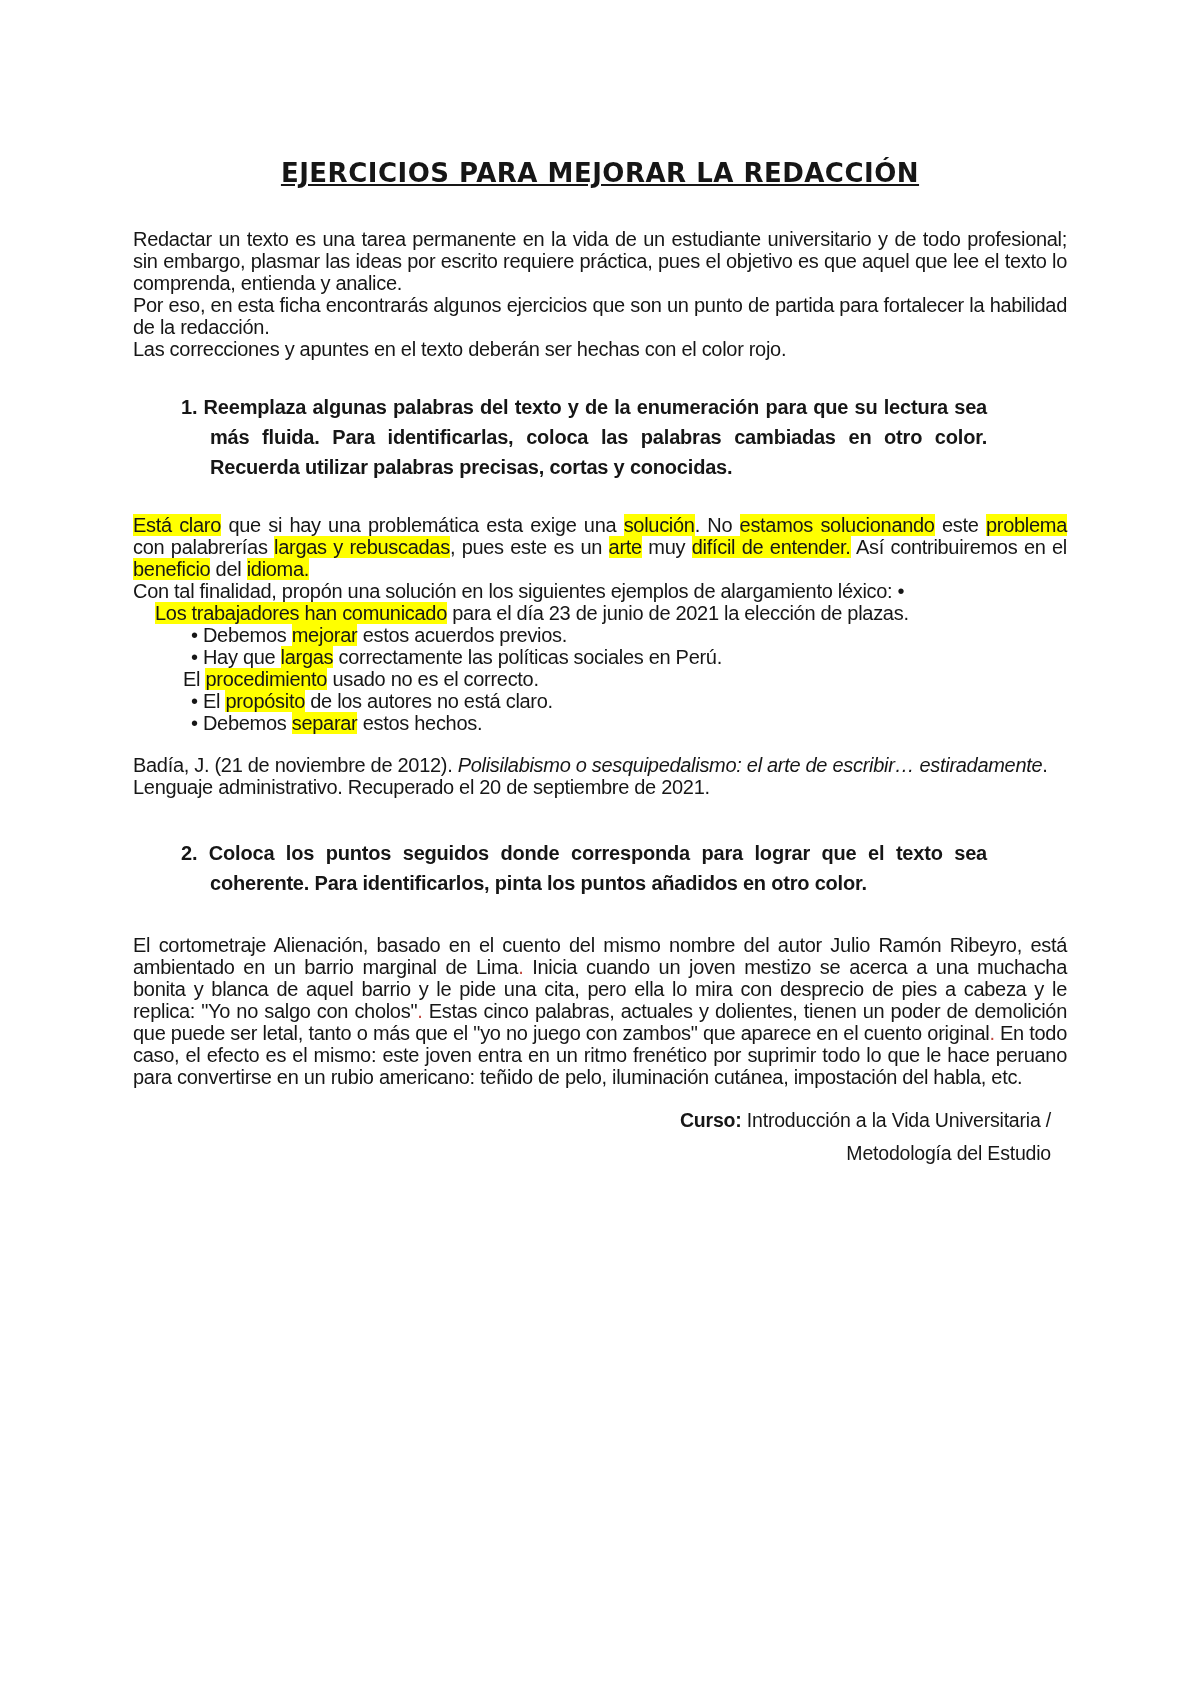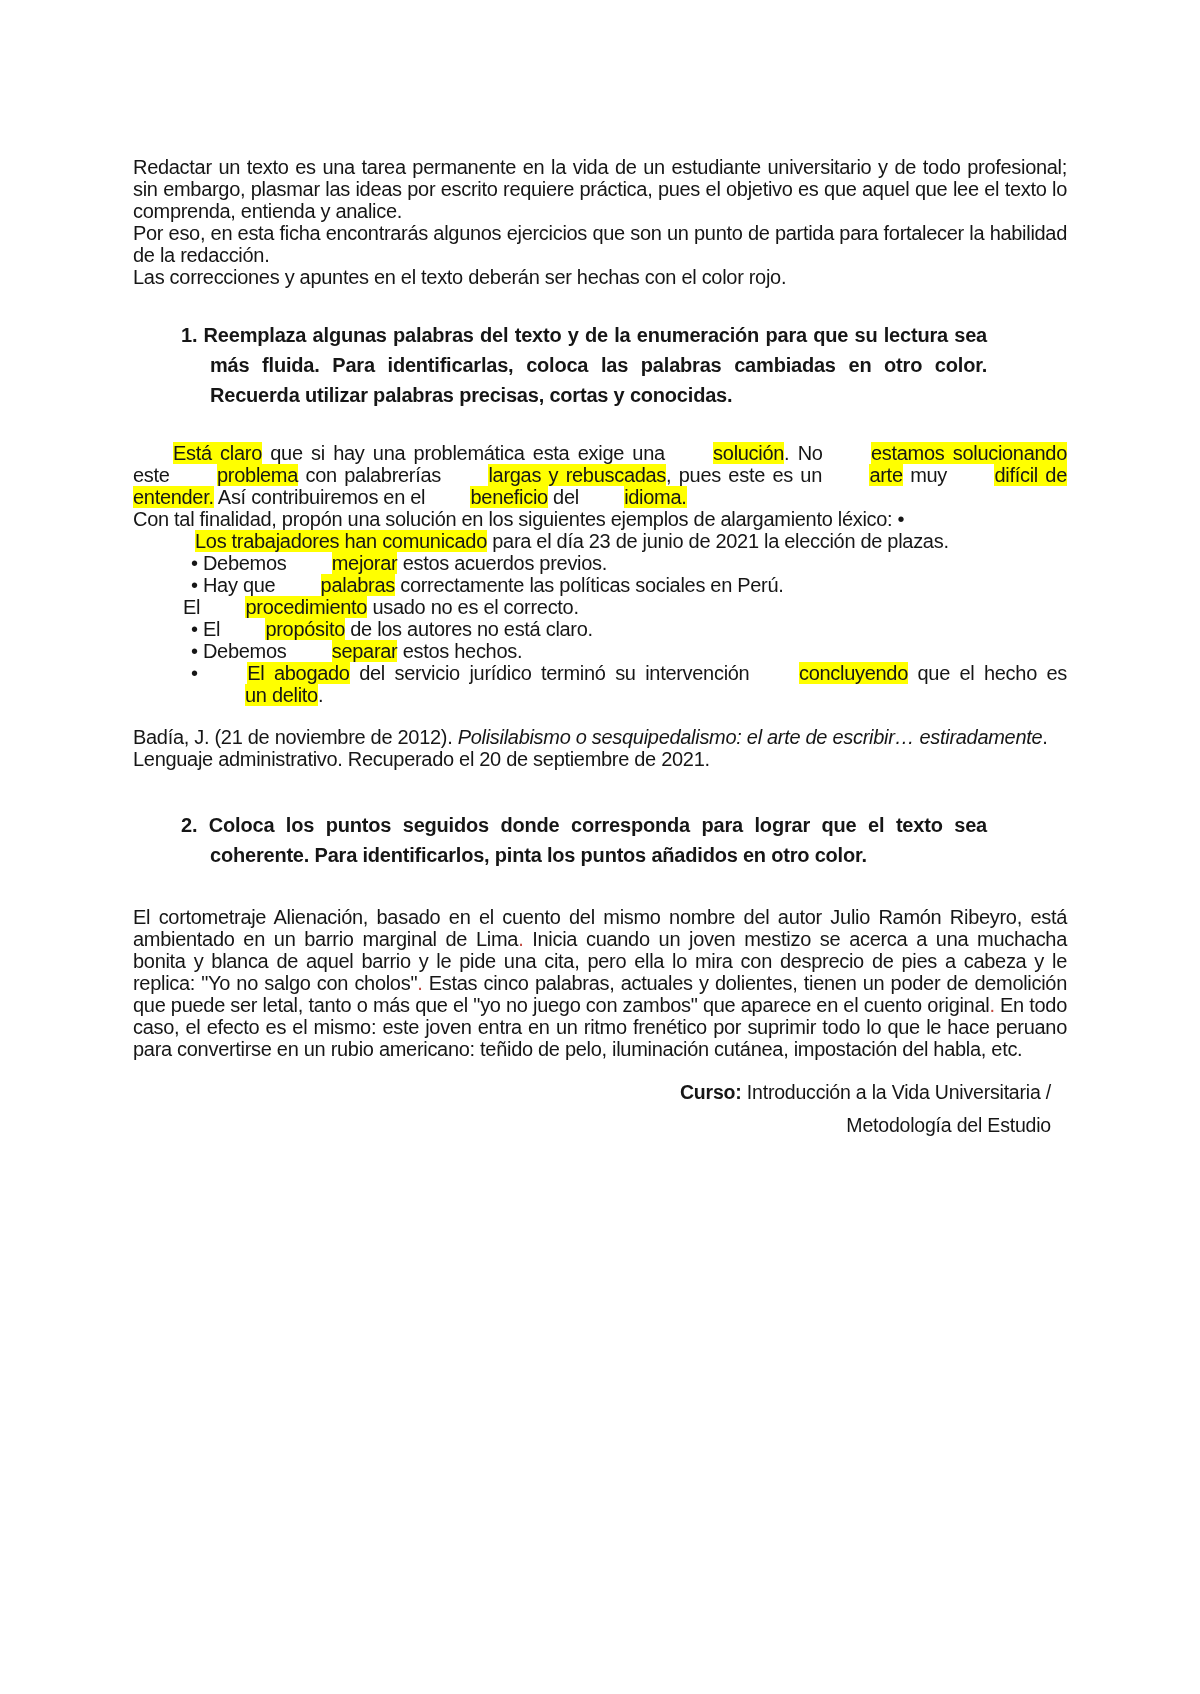--- a/index.html
+++ b/index.html
@@ -61,47 +61,47 @@
   .citation { margin-top: 20px; }
   .final-text { margin-top: 0; }
   .footer {
     margin-top: 16px;
     padding-right: 16px;
     text-align: right;
     font-size: 19.5px;
     line-height: 33px;
     letter-spacing: -0.2px;
   }
-  .hl { background: var(--hl-color, #ffff00); margin-left: 40px; }
+  .hl { background: var(--hl-color, #ffff00); }
   .it { font-style: italic; }
   .bd { font-weight: bold; margin-top: 22px; }
   .rd { color: var(--red-color, #c2493f); }
 </style>
 </head>
 <body>
 
 <div class="page">
 
+  <h1 class="doc-title">EJERCICIOS PARA MEJORAR LA REDACCIÓN</h1>
 
   <p class="body-text just">Redactar un texto es una tarea permanente en la vida de un estudiante universitario y de todo profesional; sin embargo, plasmar las ideas por escrito requiere práctica, pues el objetivo es que aquel que lee el texto lo comprenda, entienda y analice.</p>
   <p class="body-text just">Por eso, en esta ficha encontrarás algunos ejercicios que son un punto de partida para fortalecer la habilidad de la redacción.</p>
   <p class="body-text">Las correcciones y apuntes en el texto deberán ser hechas con el color rojo.</p>
 
   <div class="heading">1. Reemplaza algunas palabras del texto y de la enumeración para que su lectura sea más fluida. Para identificarlas, coloca las palabras cambiadas en otro color. Recuerda utilizar palabras precisas, cortas y conocidas.</div>
 
   <p class="body-text just"><span class="hl">Está claro</span><span> que si hay una problemática esta exige una </span><span class="hl">solución</span><span>. No </span><span class="hl">estamos solucionando</span><span> este </span><span class="hl">problema</span><span> con palabrerías </span><span class="hl">largas y rebuscadas</span><span>, pues este es un </span><span class="hl">arte</span><span> muy </span><span class="hl">difícil de entender.</span><span> Así contribuiremos en el </span><span class="hl">beneficio</span><span> del </span><span class="hl">idioma.</span></p>
   <p class="body-text just">Con tal finalidad, propón una solución en los siguientes ejemplos de alargamiento léxico: •</p>
 
   <div class="body-text line-trabajadores"><span class="hl">Los trabajadores han comunicado</span><span> para el día 23 de junio de 2021 la elección de plazas.</span></div>
   <div class="body-text bullet-line"><span>• Debemos </span><span class="hl">mejorar</span><span> estos acuerdos previos.</span></div>
-  <div class="body-text bullet-line"><span>• Hay que </span><span class="hl">palabras</span><span> correctamente las políticas sociales en Perú.</span></div>
+  <div class="body-text bullet-line"><span>• Hay que </span><span class="hl">largas</span><span> correctamente las políticas sociales en Perú.</span></div>
   <div class="body-text cont-line"><span>El </span><span class="hl">procedimiento</span><span> usado no es el correcto.</span></div>
   <div class="body-text bullet-line"><span>• El </span><span class="hl">propósito</span><span> de los autores no está claro.</span></div>
   <div class="body-text bullet-line"><span>• Debemos </span><span class="hl">separar</span><span> estos hechos.</span></div>
-  <div class="body-text bullet-line just"><span>• </span><span class="hl">El abogado</span><span> del servicio jurídico terminó su intervención </span><span class="hl">concluyendo</span><span> que el hecho es </span><span class="hl">un delito</span><span>.</span></div>
 
   <p class="body-text citation"><span>Badía, J. (21 de noviembre de 2012). </span><span class="it">Polisilabismo o sesquipedalismo: el arte de escribir… estiradamente</span><span>. Lenguaje administrativo. Recuperado el 20 de septiembre de 2021.</span></p>
 
   <div class="heading heading-2">2. Coloca los puntos seguidos donde corresponda para lograr que el texto sea coherente. Para identificarlos, pinta los puntos añadidos en otro color.</div>
 
   <p class="body-text just final-text"><span>El cortometraje Alienación, basado en el cuento del mismo nombre del autor Julio Ramón Ribeyro, está ambientado en un barrio marginal de Lima</span><span class="rd">.</span><span> Inicia cuando un joven mestizo se acerca a una muchacha bonita y blanca de aquel barrio y le pide una cita, pero ella lo mira con desprecio de pies a cabeza y le replica: "Yo no salgo con cholos"</span><span class="rd">.</span><span> Estas cinco palabras, actuales y dolientes, tienen un poder de demolición que puede ser letal, tanto o más que el "yo no juego con zambos" que aparece en el cuento original</span><span class="rd">.</span><span> En todo caso, el efecto es el mismo: este joven entra en un ritmo frenético por suprimir todo lo que le hace peruano para convertirse en un rubio americano: teñido de pelo, iluminación cutánea, impostación del habla, etc.</span></p>
 
   <div class="footer">
     <div><span class="bd">Curso:</span><span> Introducción a la Vida Universitaria /</span></div>
     <div>Metodología del Estudio</div>

